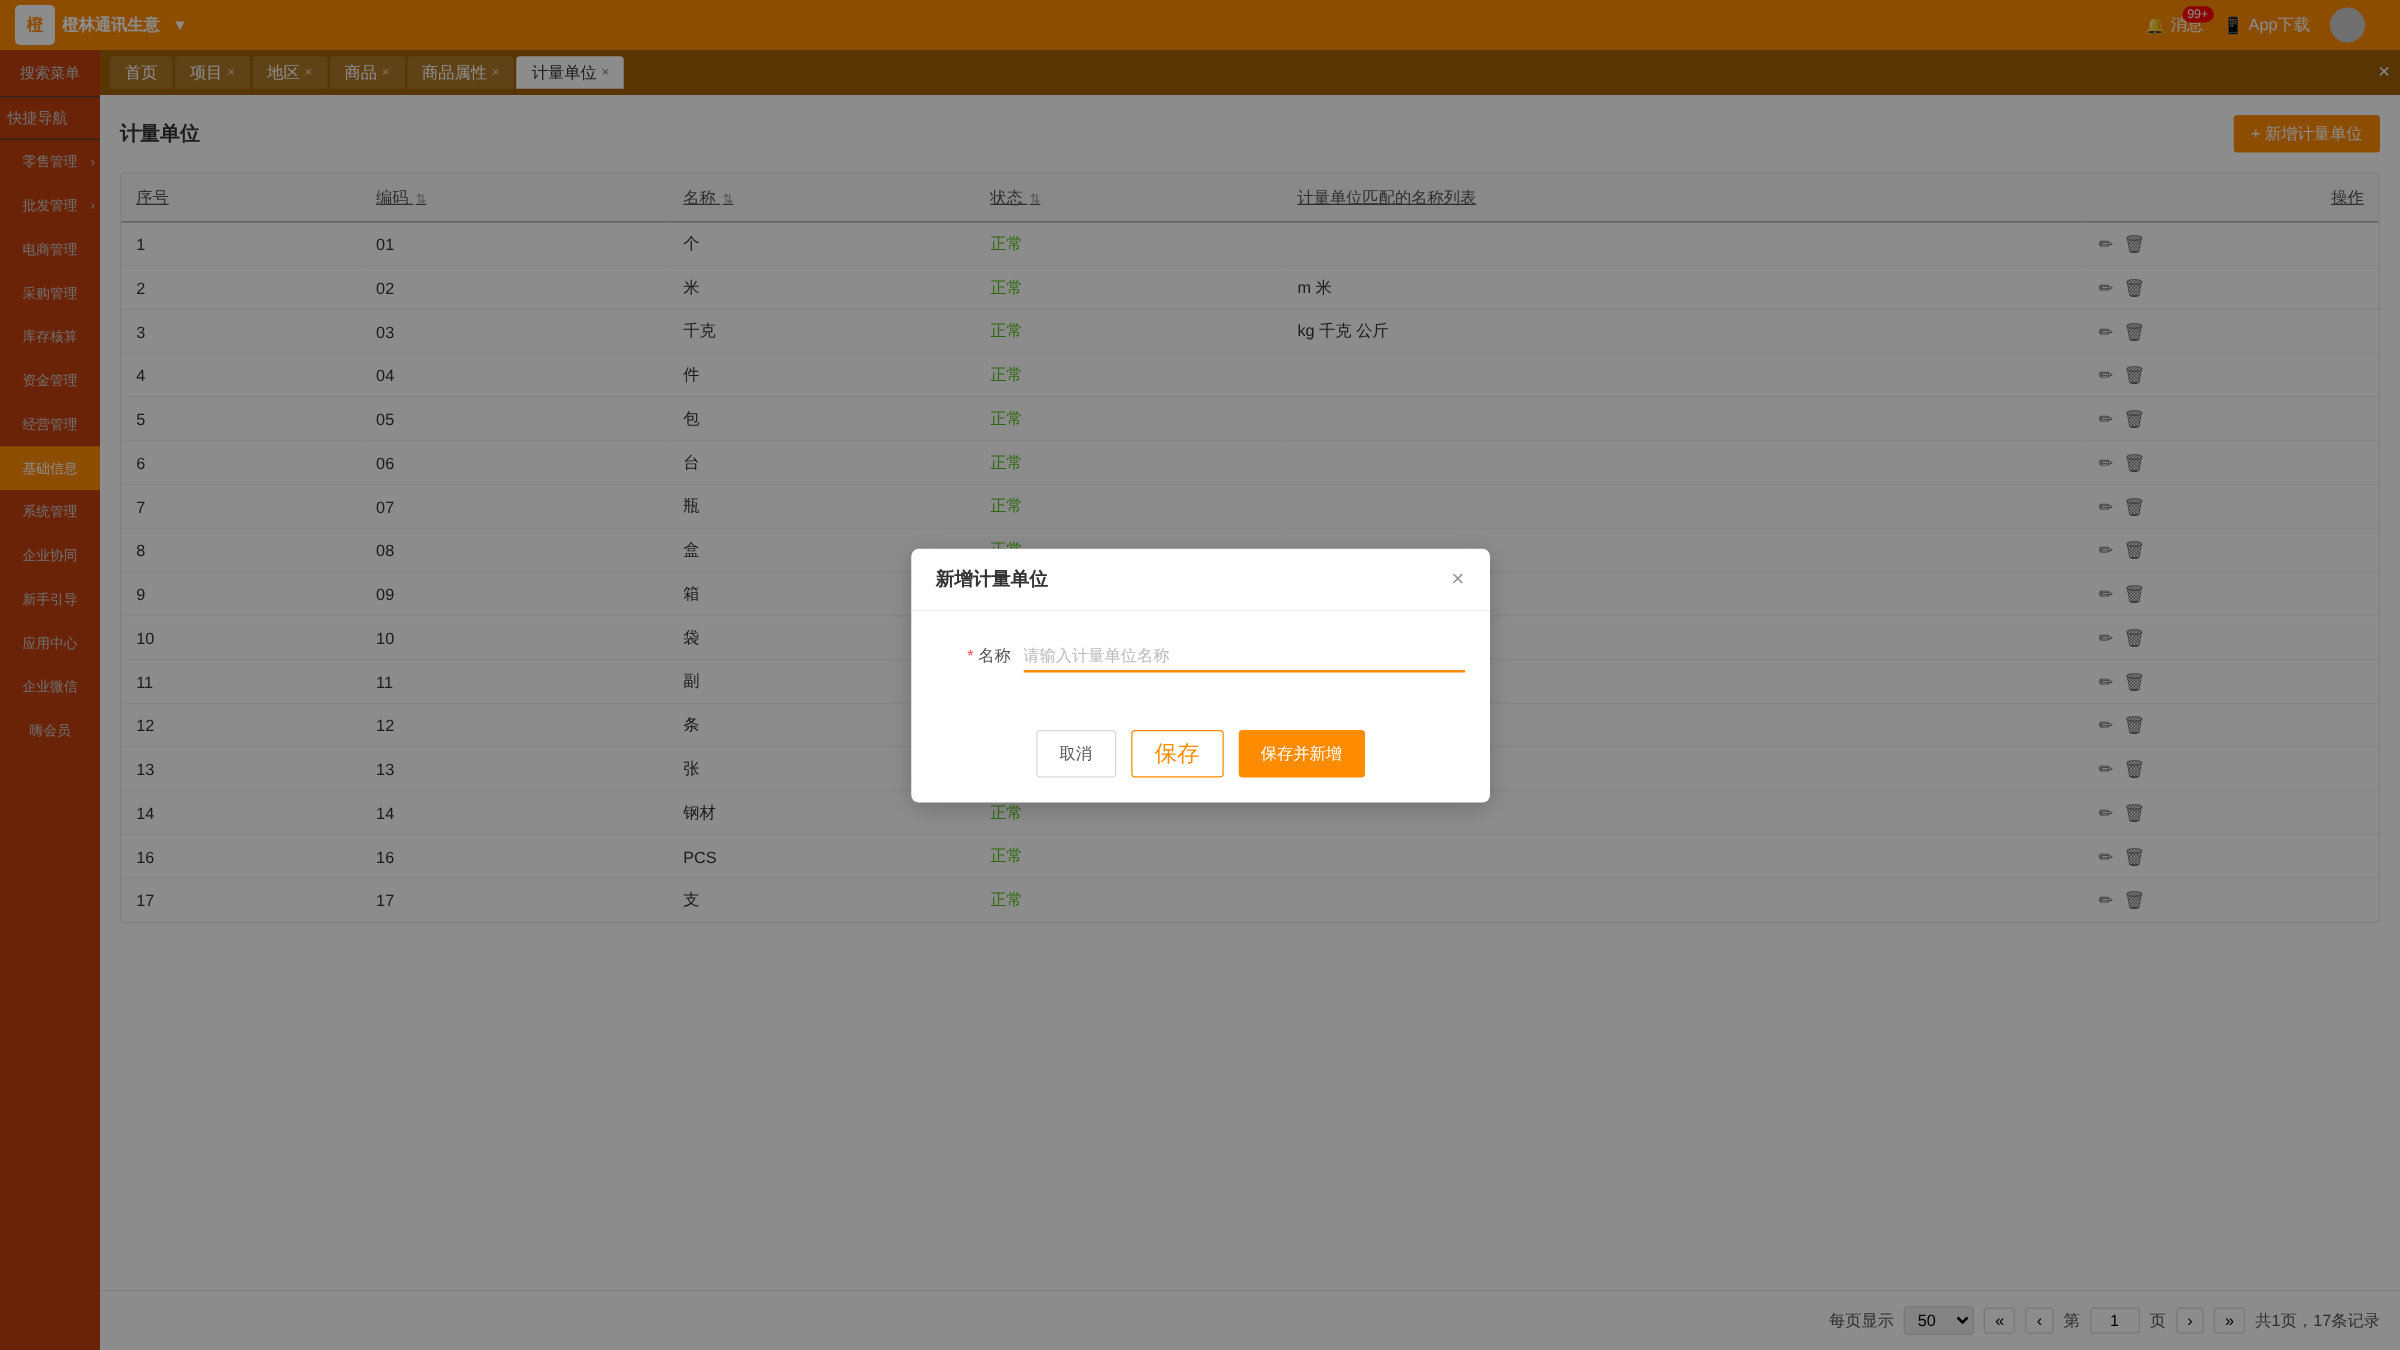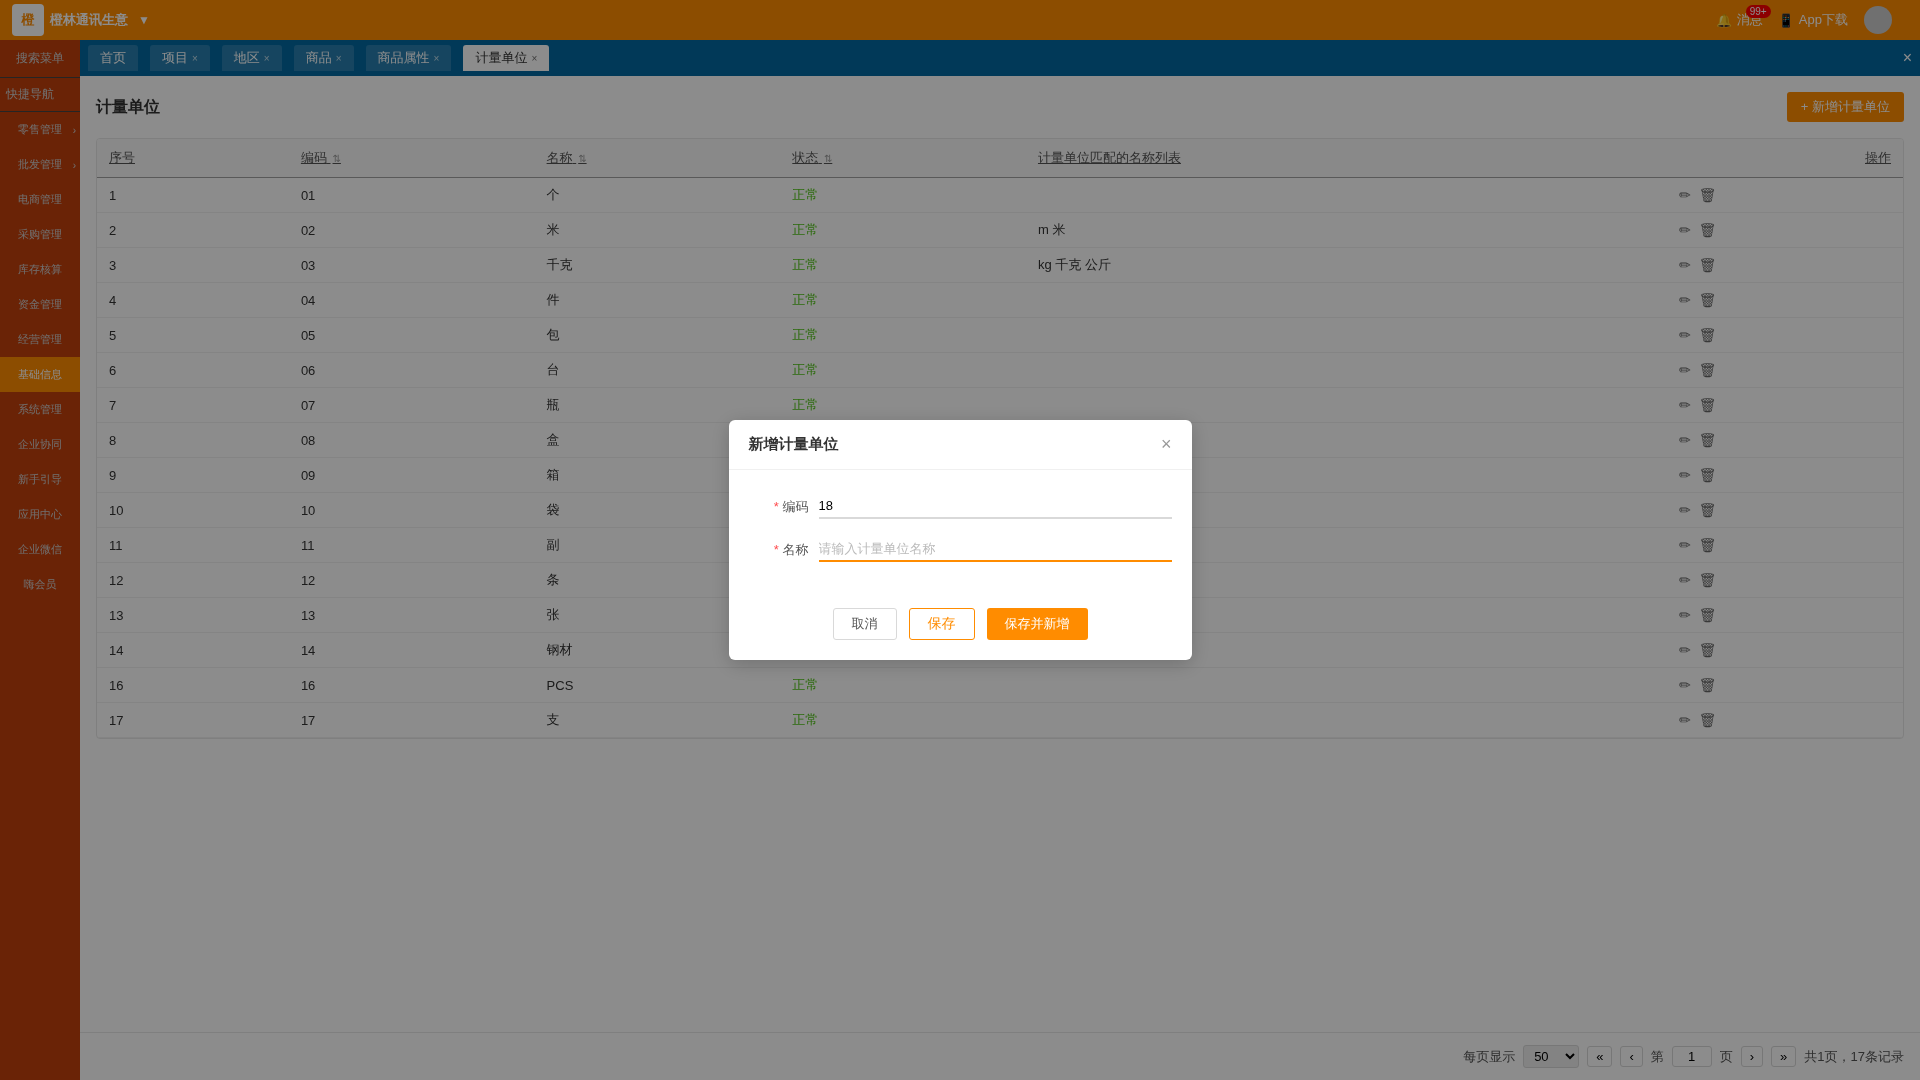--- a/index.html
+++ b/index.html
@@ -22,21 +22,21 @@
     .sidebar-nav { padding: 8px 6px; font-size: 12px; text-align: left; cursor: pointer; border-bottom: 1px solid #444; }
     .sidebar-item { padding: 10px 6px; font-size: 12px; text-align: center; cursor: pointer; display: flex; flex-direction: column; align-items: center; gap: 4px; position: relative; }
     .sidebar-item.active { background: #ff8c00; color: white; }
     .sidebar-item .arrow { position: absolute; right: 4px; top: 50%; transform: translateY(-50%); font-size: 10px; }
     .sidebar-item-label { font-size: 11px; }
 
     
     .content-area { flex: 1; display: flex; flex-direction: column; overflow: hidden; }
 
     
-    .tab-bar { background: #0369a1; display: flex; align-items: center; height: 36px; padding: 0 8px; gap: 12px; flex-shrink: 0; }
+    .tab-bar { background: #a16207; display: flex; align-items: center; height: 36px; padding: 0 8px; gap: 2px; flex-shrink: 0; }
     .tab { display: flex; align-items: center; gap: 4px; padding: 4px 12px; background: rgba(255,255,255,0.15); color: white; font-size: 13px; cursor: pointer; border-radius: 3px 3px 0 0; white-space: nowrap; }
     .tab.active { background: white; color: #333; }
     .tab-close { font-size: 10px; cursor: pointer; opacity: 0.7; }
     .tab-bar-close { margin-left: auto; color: white; cursor: pointer; font-size: 16px; }
 
     
     .page-content { flex: 1; background: white; overflow-y: auto; padding: 16px; position: relative; }
 
     
     .page-header { display: flex; align-items: center; justify-content: space-between; margin-bottom: 16px; }
@@ -68,21 +68,21 @@
     .modal-title { font-size: 15px; font-weight: bold; color: #333; }
     .modal-close { cursor: pointer; color: #999; font-size: 18px; }
     .modal-body { padding: 24px 20px 16px; }
     .form-row { display: flex; align-items: center; margin-bottom: 18px; }
     .form-label { width: 60px; text-align: right; font-size: 13px; color: #555; margin-right: 10px; }
     .form-input { flex: 1; border: none; border-bottom: 2px solid #d9d9d9; padding: 4px 0; font-size: 13px; outline: none; }
     .form-input.active { border-bottom-color: #ff8c00; }
     .form-input::placeholder { color: #bbb; }
     .modal-footer { display: flex; justify-content: center; gap: 12px; padding: 12px 20px 20px; }
     .btn-cancel { border: 1px solid #d9d9d9; background: white; color: #555; padding: 6px 18px; border-radius: 3px; cursor: pointer; font-size: 13px; }
-    .btn-save { background: white; border: 1px solid #ff8c00; color: #ff8c00; padding: 6px 18px; border-radius: 3px; cursor: pointer; font-size: 14px; }
+    .btn-save { background: white; border: 1px solid #ff8c00; color: #ff8c00; padding: 6px 18px; border-radius: 3px; cursor: pointer; font-size: 18px; }
     .btn-save-new { background: #ff8c00; color: white; border: none; padding: 6px 18px; border-radius: 3px; cursor: pointer; font-size: 13px; }
 
     
     .logo-area { display: flex; align-items: center; gap: 6px; color: white; font-weight: bold; font-size: 14px; }
     .logo-icon { width: 32px; height: 32px; background: white; border-radius: 4px; display: flex; align-items: center; justify-content: center; }
   </style>
 </head>
 <body>
 
 <div class="app-container">
@@ -463,27 +463,20 @@
 <div class="modal-overlay">
   <div class="modal">
     <div class="modal-header">
       <span class="modal-title">新增计量单位</span>
       <span class="modal-close">×</span>
     </div>
     <div class="modal-body">
       <div class="form-row">
         <span class="form-label">
           <span style="color:#ff4d4f;">*</span>
-          <span> 编码</span>
-        </span>
-        <input class="form-input" type="text" value="18" style="">
-      </div>
-      <div class="form-row">
-        <span class="form-label">
-          <span style="color:#ff4d4f;">*</span>
           <span> 名称</span>
         </span>
         <input class="form-input active" type="text" placeholder="请输入计量单位名称" style="">
       </div>
     </div>
     <div class="modal-footer">
       <button class="btn-cancel">取消</button>
       <button class="btn-save">保存</button>
       <button class="btn-save-new">保存并新增</button>
     </div>

